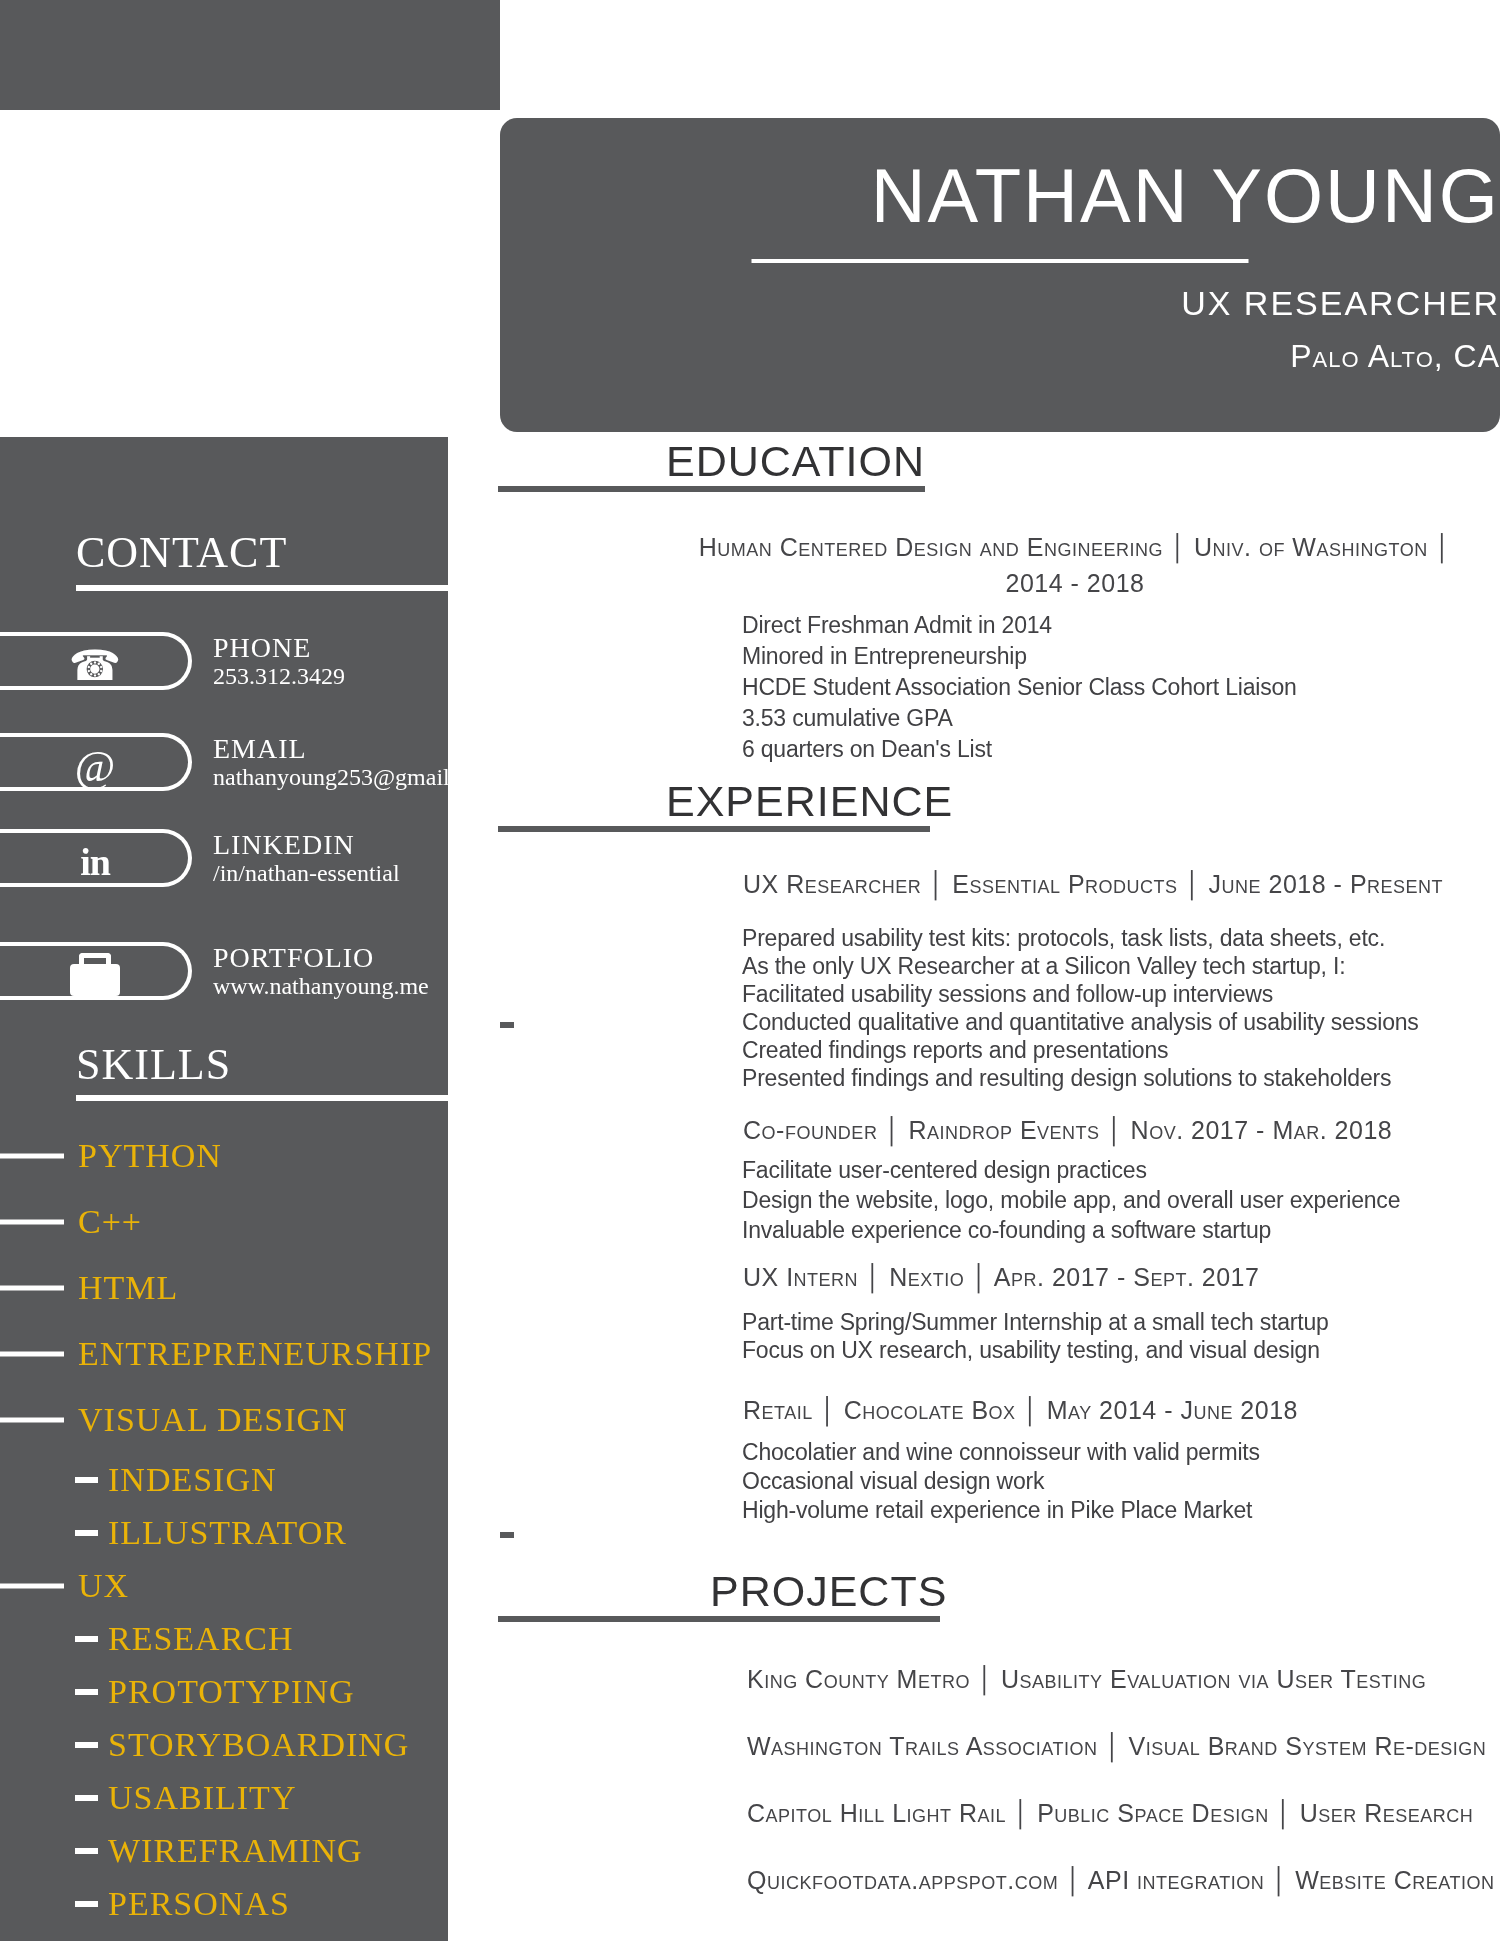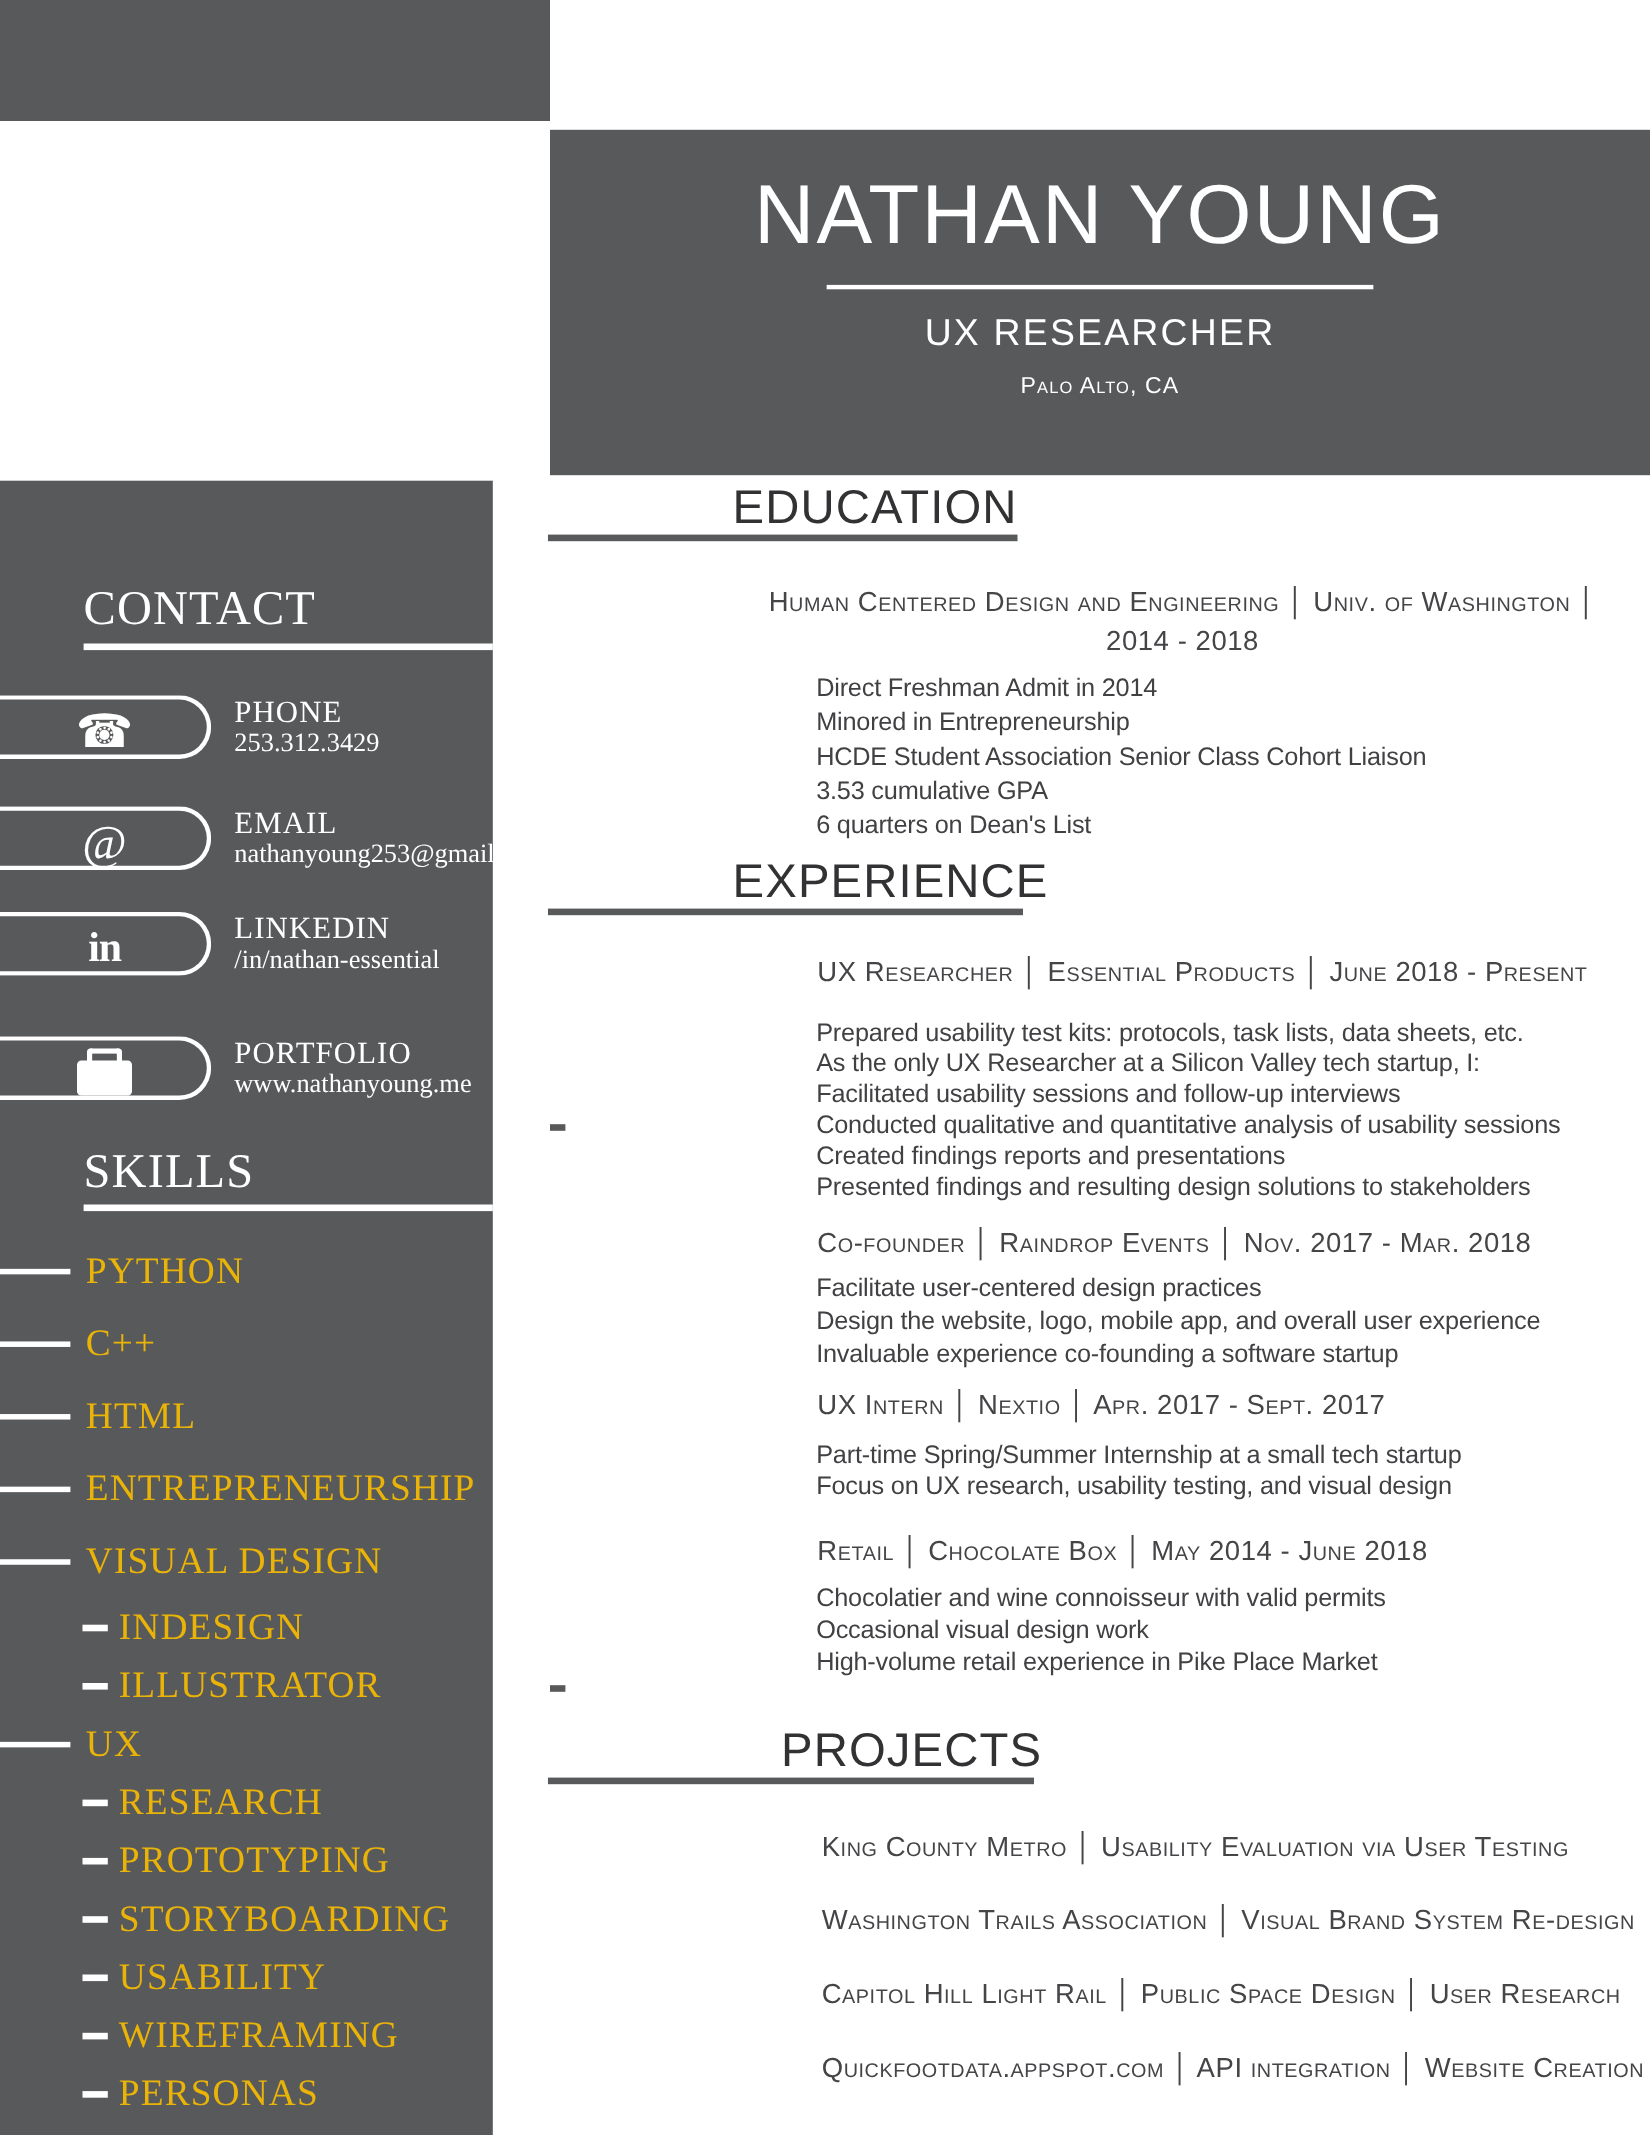--- a/index.html
+++ b/index.html
@@ -1,26 +1,26 @@
 <!DOCTYPE html>
 <html><head>
 <meta charset="utf-8">
 <style>
   html,body{margin:0;padding:0;background:#e8e8e8;}
   .page{position:relative;width:1500px;height:1941px;background:#ffffff;overflow:hidden;
         font-family:"Liberation Sans",sans-serif;margin:0 auto;}
   .gray{background:#58595b;}
   
   .block-topleft{position:absolute;left:0;top:0;width:500px;height:110px;}
-  .header-block{position:absolute;left:500px;top:118px;width:1000px;height:314px;text-align:center;}
+  .header-block{position:absolute;left:500px;top:118px;width:1000px;height:314px;text-align:right;border-radius:17px;}
   .name{position:absolute;left:0;right:0;top:40px;font-size:76px;line-height:1;color:#fff;
         font-weight:400;letter-spacing:2px;white-space:nowrap;}
   .name-underline{position:absolute;left:50%;transform:translateX(-50%);top:141px;width:497px;height:4px;background:#fff;}
   .job-title{position:absolute;left:0;right:0;top:168px;font-size:34px;line-height:1;color:#fff;letter-spacing:2px;}
-  .location{position:absolute;left:0;right:0;top:222px;font-size:21px;line-height:1;color:#fff;
+  .location{position:absolute;left:0;right:0;top:222px;font-size:32px;line-height:1;color:#fff;
             font-variant:small-caps;letter-spacing:1px;}
   
   .sidebar{position:absolute;left:0;top:437px;width:448px;height:1504px;font-family:Liberation Serif, serif;}
   .side-h{position:absolute;left:76px;font-size:44px;line-height:1;color:#fff;letter-spacing:1px;}
   .contact-h{top:94px;}
   .skills-h{top:606px;}
   .side-underline{position:absolute;left:76px;right:0;height:6px;background:#fff;}
   .contact-underline{top:148px;}
   .skills-underline{top:658px;}
   .contact-item{position:absolute;left:0;right:0;height:62px;}

